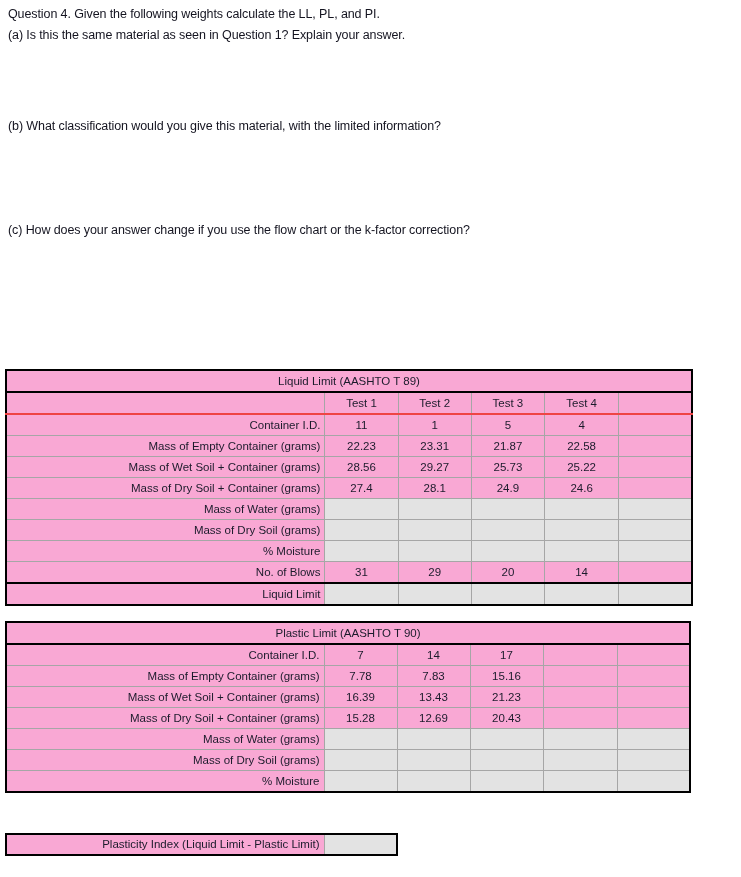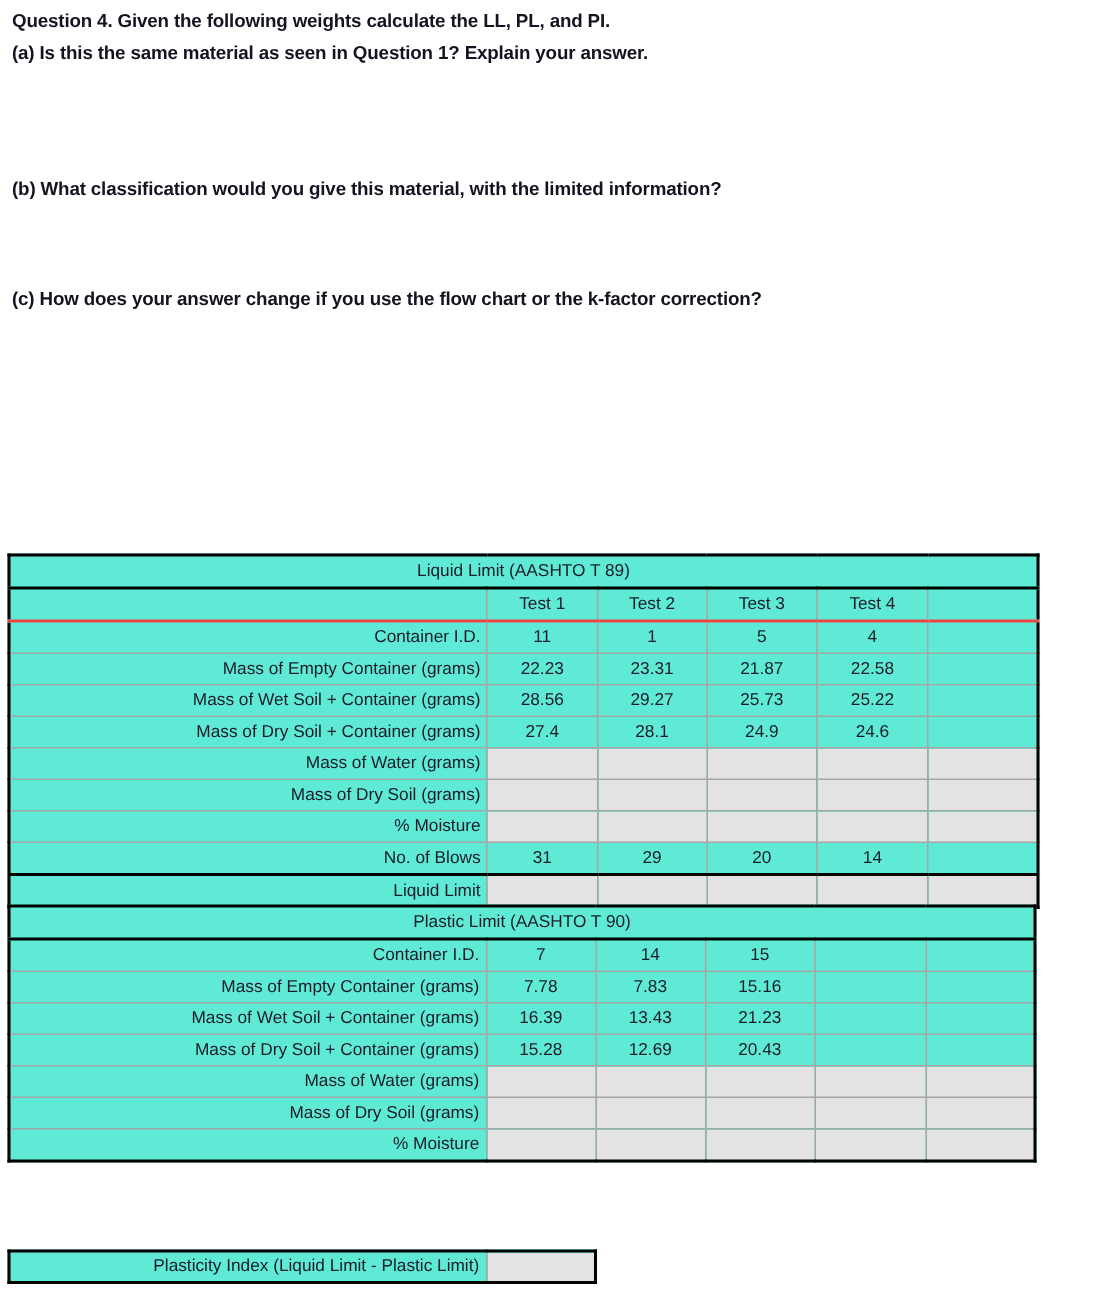--- a/index.html
+++ b/index.html
@@ -17,39 +17,39 @@
   }
 
   
   .prompt-block {
     position: absolute;
     left: 8px;
     top: 0px;
     width: 720px;
   }
   .prompt-line {
-    font-weight: bold;
+    font-weight: normal;
     font-size: 12.5px;
     line-height: 21px;
     color: #141420;
     white-space: nowrap;
     letter-spacing: -0.1px;
   }
   .prompt-line.q-main { margin-top: 4px; }
   .prompt-line.q-b    { margin-top: 70px; }
-  .prompt-line.q-c    { margin-top: 52px; }
+  .prompt-line.q-c    { margin-top: 83px; }
 
   
   .sheet-table {
     position: absolute;
     border-collapse: collapse;
     table-layout: fixed;
     font-size: 11.5px;
     color: #1b1b2b;
-    background: #5eead4;
+    background: #f9a8d4;
     border: 2px solid #000000;
     padding-left: 12px;
   }
   .sheet-table td {
     border: 1px solid #a6a6a6;
     height: 20px;
     padding: 0 4px;
     overflow: hidden;
     white-space: nowrap;
     vertical-align: middle;
@@ -81,21 +81,21 @@
   
   #liquid-limit-table {
     left: 5px;
     top: 369px;
     width: 688px;
   }
 
   
   #plastic-limit-table {
     left: 5px;
-    top: 603px;
+    top: 621px;
     width: 552px;
   }
 
   
   #plasticity-index-table {
     left: 5px;
     top: 833px;
     width: 384px;
   }
   #plasticity-index-table td { height: 19px; }
@@ -216,21 +216,21 @@
       <col style="width:73px">
   </colgroup>
   <tbody id="pl-body">
       <tr>
         <td class="tbl-title" colspan="6">Plastic Limit (AASHTO T 90)</td>
       </tr>
       <tr>
         <td class="lbl">Container I.D.</td>
         <td class="num">7</td>
         <td class="num">14</td>
-        <td class="num">15</td>
+        <td class="num">17</td>
         <td class="num"></td>
         <td class="num"></td>
       </tr>
       <tr>
         <td class="lbl">Mass of Empty Container (grams)</td>
         <td class="num">7.78</td>
         <td class="num">7.83</td>
         <td class="num">15.16</td>
         <td class="num"></td>
         <td class="num"></td>

